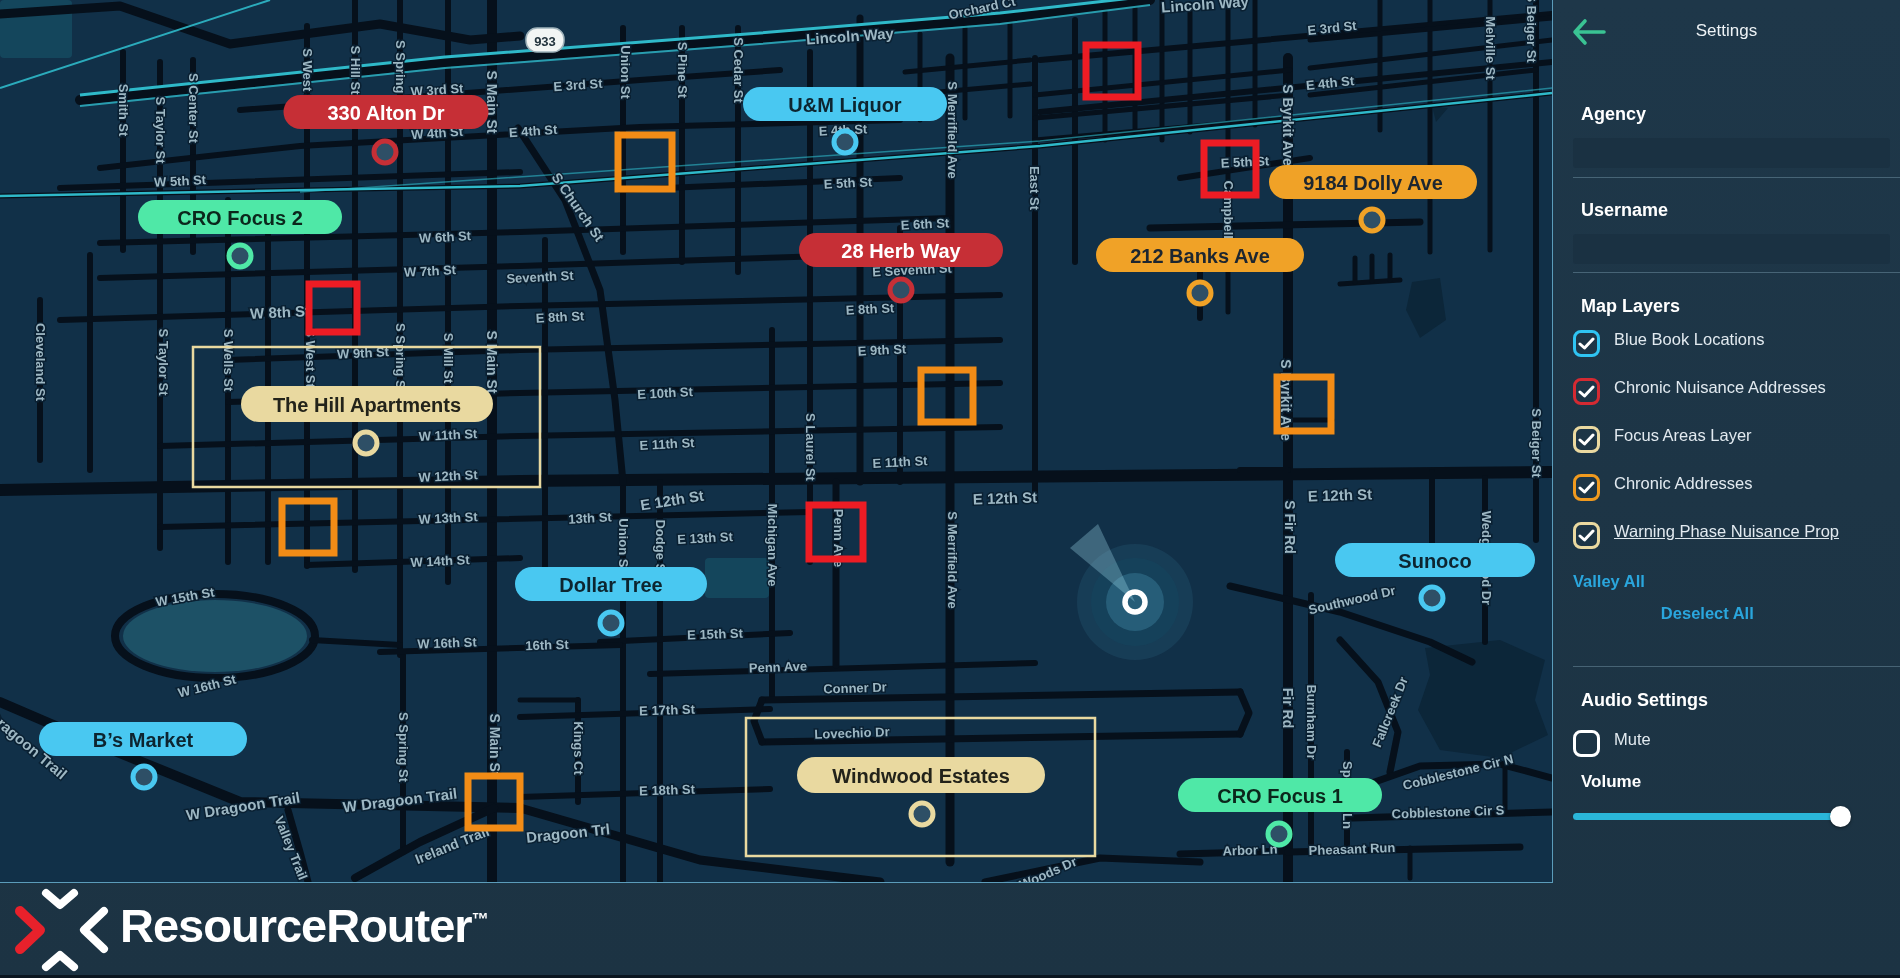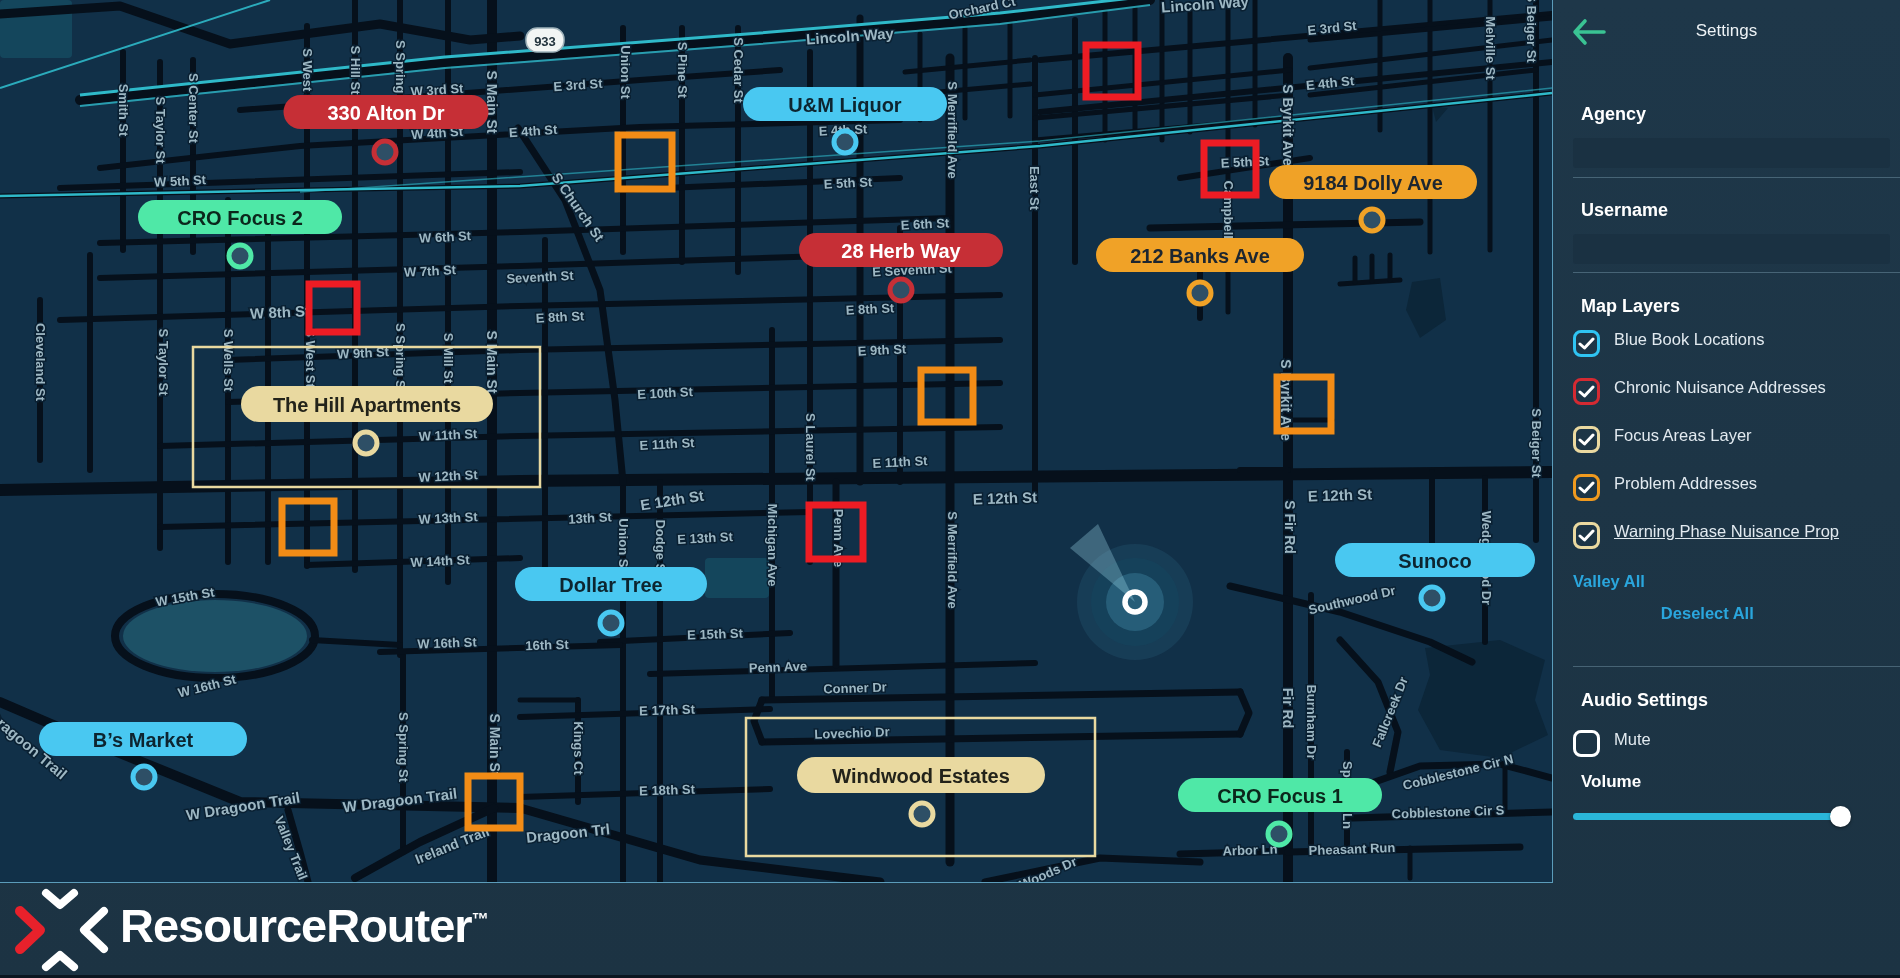--- a/index.html
+++ b/index.html
@@ -361,21 +361,21 @@
             </svg>
           </div>
           <div class="chk-label">Focus Areas Layer</div>
         </div>
         <div class="chk-row" style="top: 474px;">
           <div class="chk-box" style="border-color: rgb(240, 154, 31);">
             <svg width="17" height="13" viewBox="0 0 17 13">
               <polyline points="2,7 6.5,11 15,2" fill="none" stroke="#fff" stroke-width="3" stroke-linecap="round" stroke-linejoin="round"></polyline>
             </svg>
           </div>
-          <div class="chk-label">Problem Addresses</div>
+          <div class="chk-label">Chronic Addresses</div>
         </div>
         <div class="chk-row" style="top: 522px; text-decoration: underline;">
           <div class="chk-box" style="border-color: rgb(234, 217, 160);">
             <svg width="17" height="13" viewBox="0 0 17 13">
               <polyline points="2,7 6.5,11 15,2" fill="none" stroke="#fff" stroke-width="3" stroke-linecap="round" stroke-linejoin="round"></polyline>
             </svg>
           </div>
           <div class="chk-label">Warning Phase Nuisance Prop</div>
         </div>
       </div>

